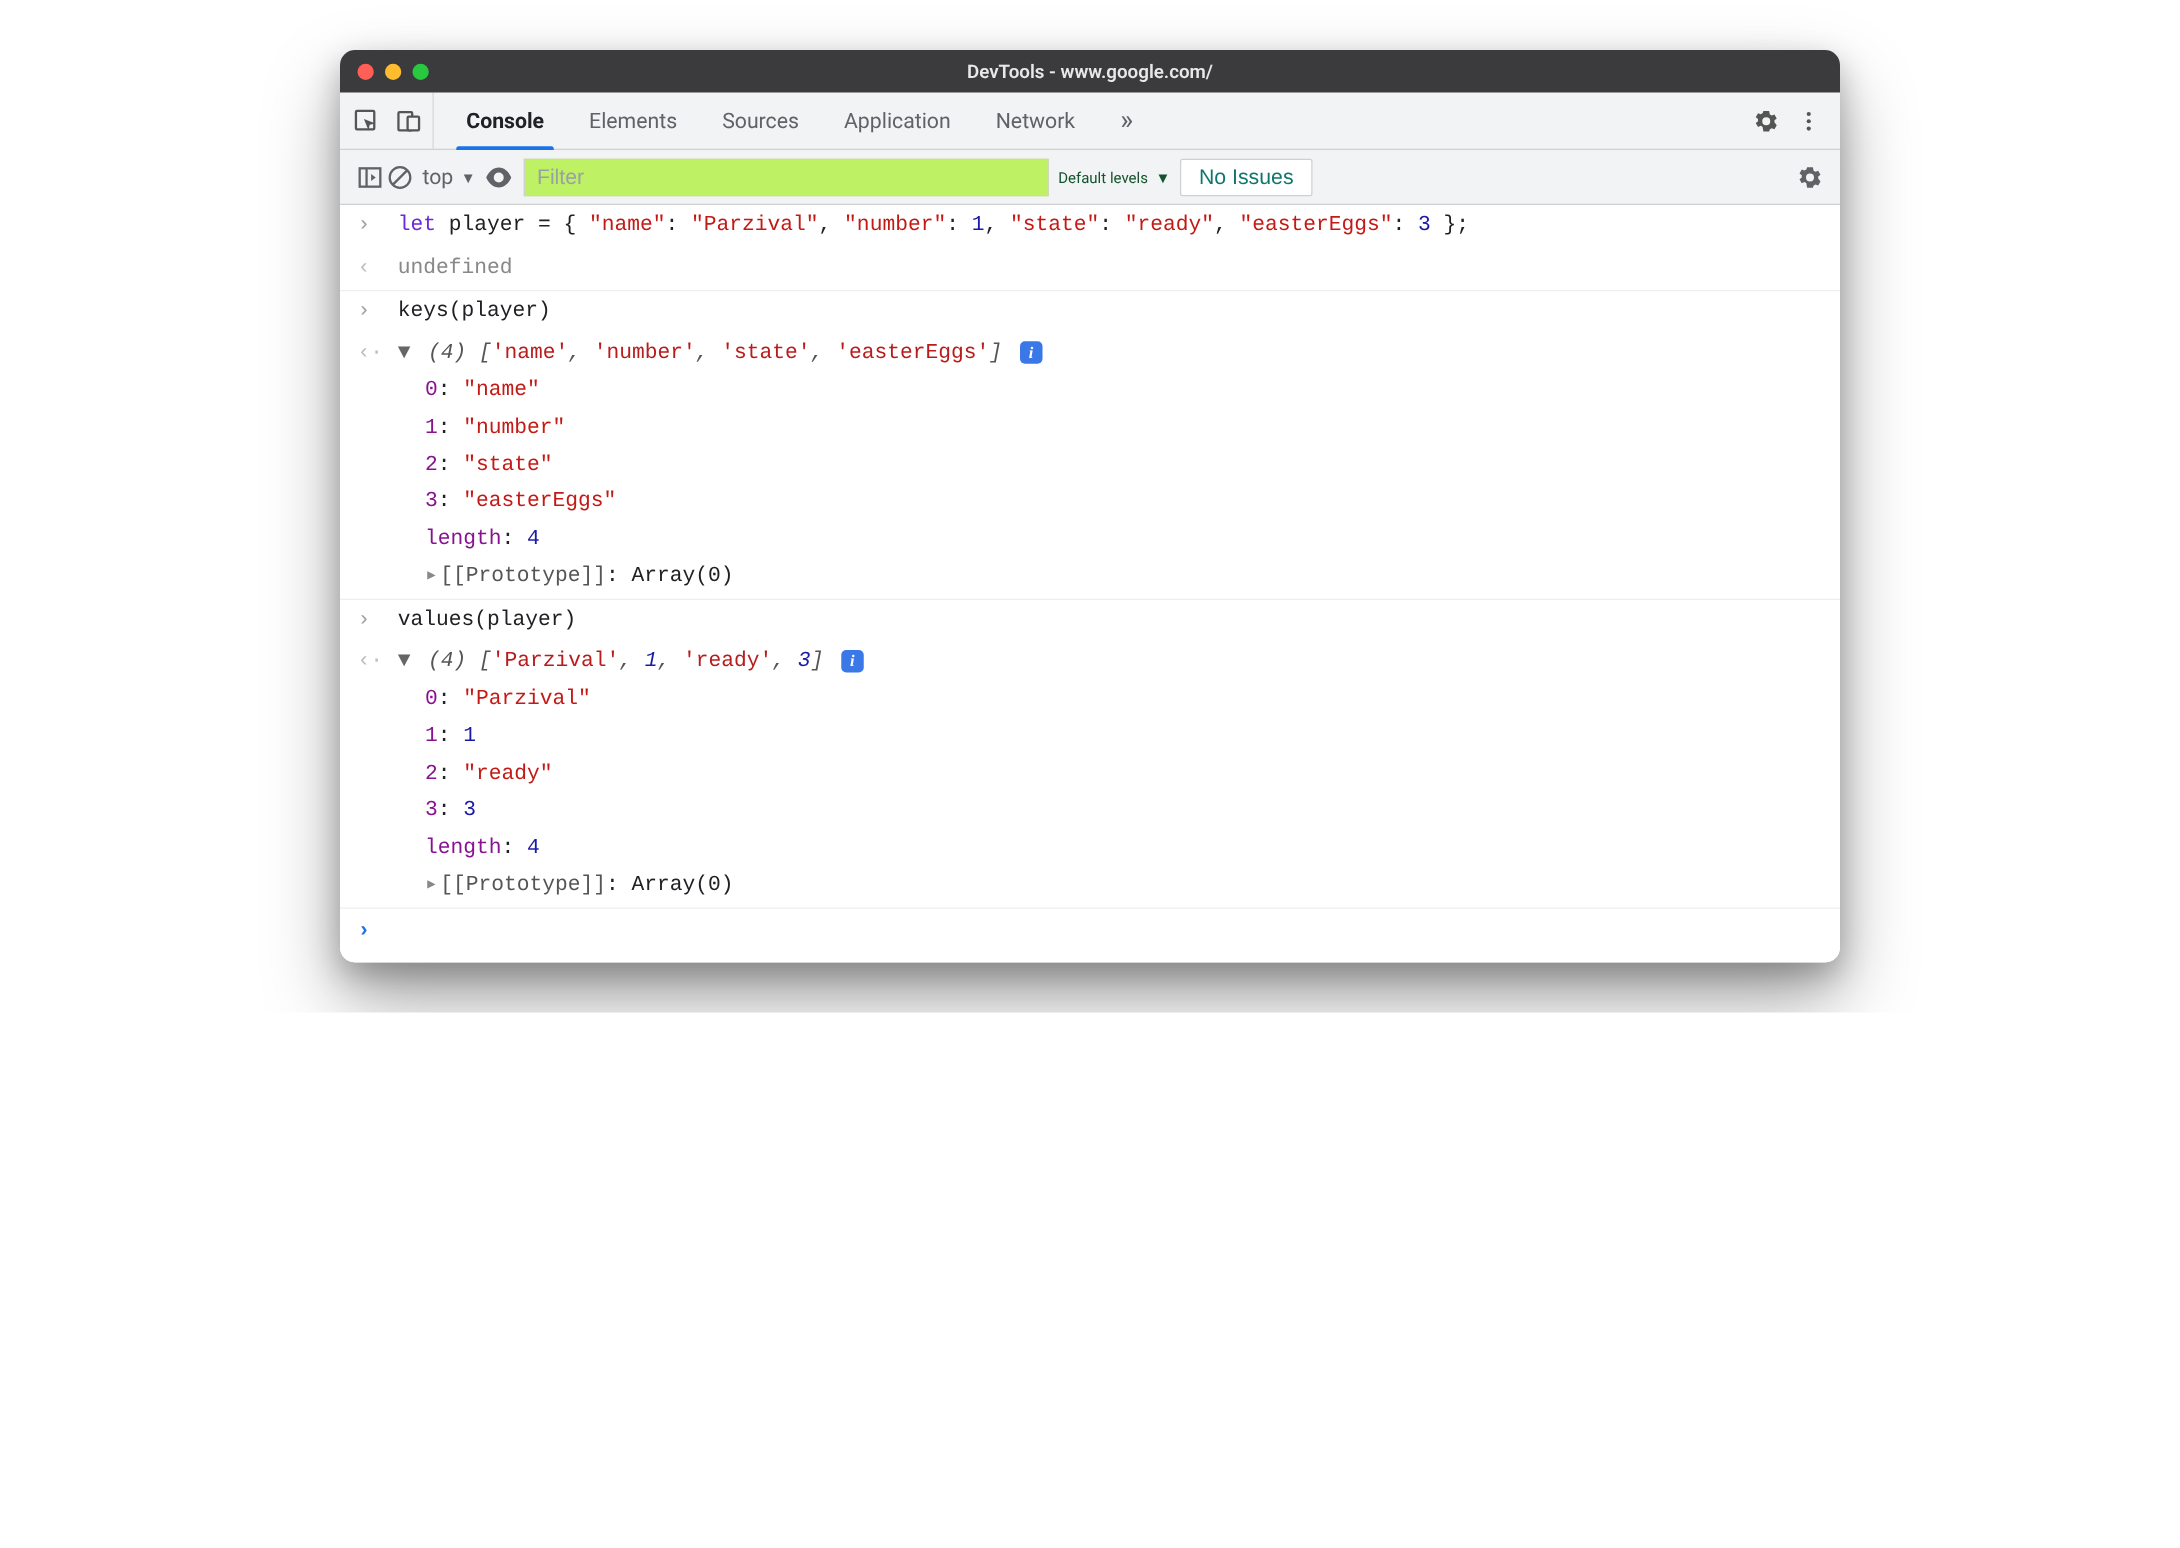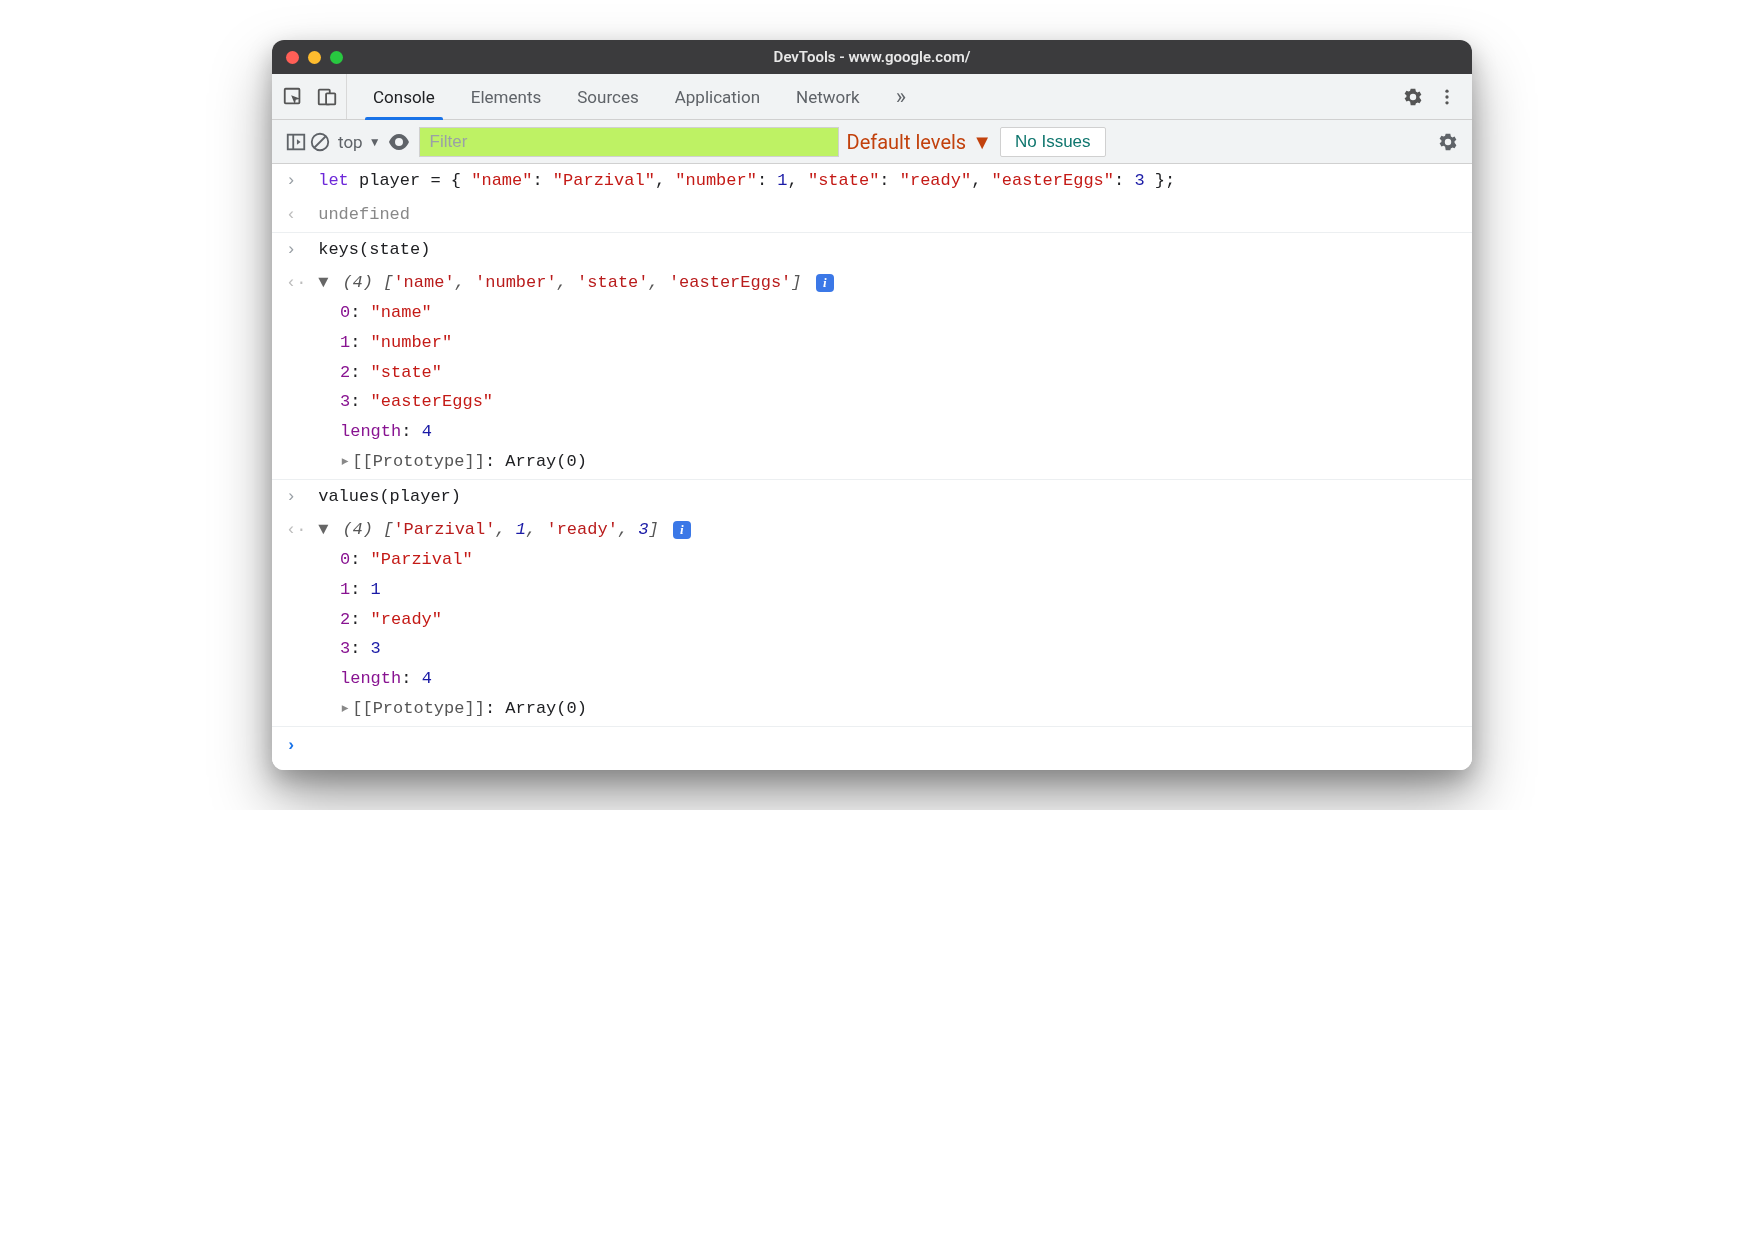--- a/index.html
+++ b/index.html
@@ -59,21 +59,21 @@
   .tab {
     padding: 0 18px;
     height: 100%;
     display: flex;
     align-items: center;
     font-size: 17px;
     color: #5f6368;
     cursor: pointer;
     position: relative;
   }
-  .tab.active { color: #202124; }
+  .tab.active { color: #202124; font-weight: bold; }
   .tab.active::after {
     content:"";
     position:absolute; bottom:-1px; left:10px; right:10px;
     height:3px; background:#1a73e8; border-radius: 2px 2px 0 0;
   }
   .tb-spacer { flex:1; }
   .tb-right { display:flex; gap:12px; align-items:center; padding-right: 6px; color:#5f6368; }
   .tb-right svg, .tb-icon svg { display:block; }
   
   .subbar {
@@ -97,21 +97,21 @@
     background:#bef264;
     border:1px solid #d0d0d0;
     padding: 0 10px;
     font-size: 17px;
     color: #5f6368;
     margin-left: 8px;
   }
   .filter::placeholder { color:#9aa0a6; }
   .levels {
     display:flex; align-items:center; gap:6px;
-    font-size:20px; color:#c2410c; padding: 0 8px;
+    font-size:12px; color:#14532d; padding: 0 8px;
   }
   .issues-btn {
     background:#fff; border:1px solid #d0d0d0;
     font-size:17px; color:#0f766e; padding: 4px 14px;
     border-radius: 2px;
   }
   .sb-spacer { flex:1; }
   
   .console {
     font-family: Menlo, Consolas, "Courier New", monospace;
@@ -263,21 +263,21 @@
       <span class="gutter">›</span>
       <span class="kw">let</span><span> player = { </span><span class="str">"name"</span>: <span class="str">"Parzival"</span>, <span class="str">"number"</span>: <span class="num">1</span>, <span class="str">"state"</span>: <span class="str">"ready"</span>, <span class="str">"easterEggs"</span>: <span class="num">3</span><span> };</span>
     </div>
     <div class="row">
       <span class="gutter gutter-left">‹</span>
       <span class="undef">undefined</span>
     </div>
 
     <div class="row nobottom">
       <span class="gutter">›</span>
-      <span>keys(state)</span>
+      <span>keys(player)</span>
     </div>
     <div class="row">
       <span class="gutter gutter-left">‹·</span>
       <span class="disclosure">▼</span>
       <span class="count">(4)</span>
       <span class="count"> [</span><span class="summary-str">'name'</span><span class="count">, </span><span class="summary-str">'number'</span><span class="count">, </span><span class="summary-str">'state'</span><span class="count">, </span><span class="summary-str">'easterEggs'</span><span class="count">]</span>
       <span class="info-badge">i</span>
       <div class="nested">
         <span class="line"><span class="idx">0</span>: <span class="str">"name"</span></span>
         <span class="line"><span class="idx">1</span>: <span class="str">"number"</span></span>

